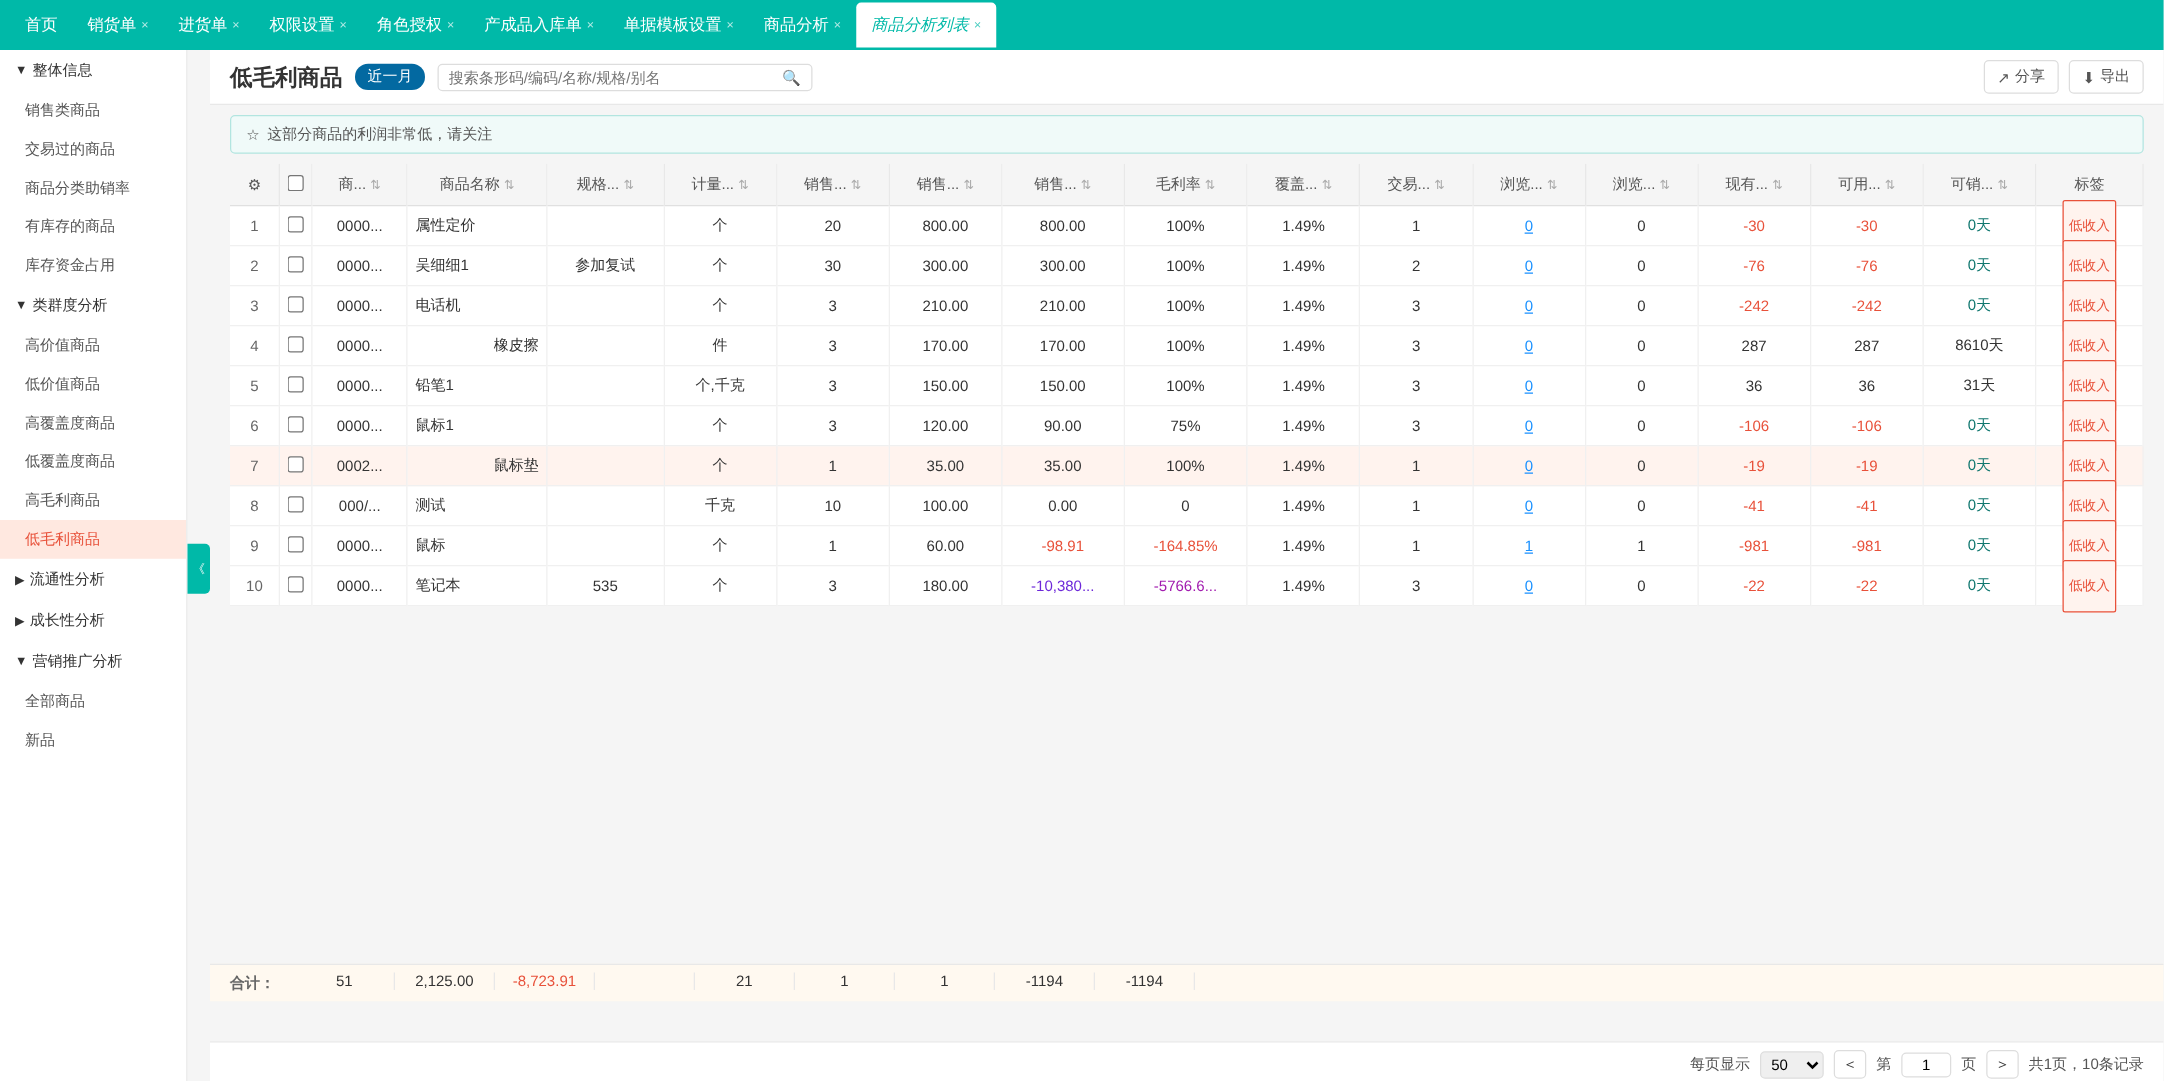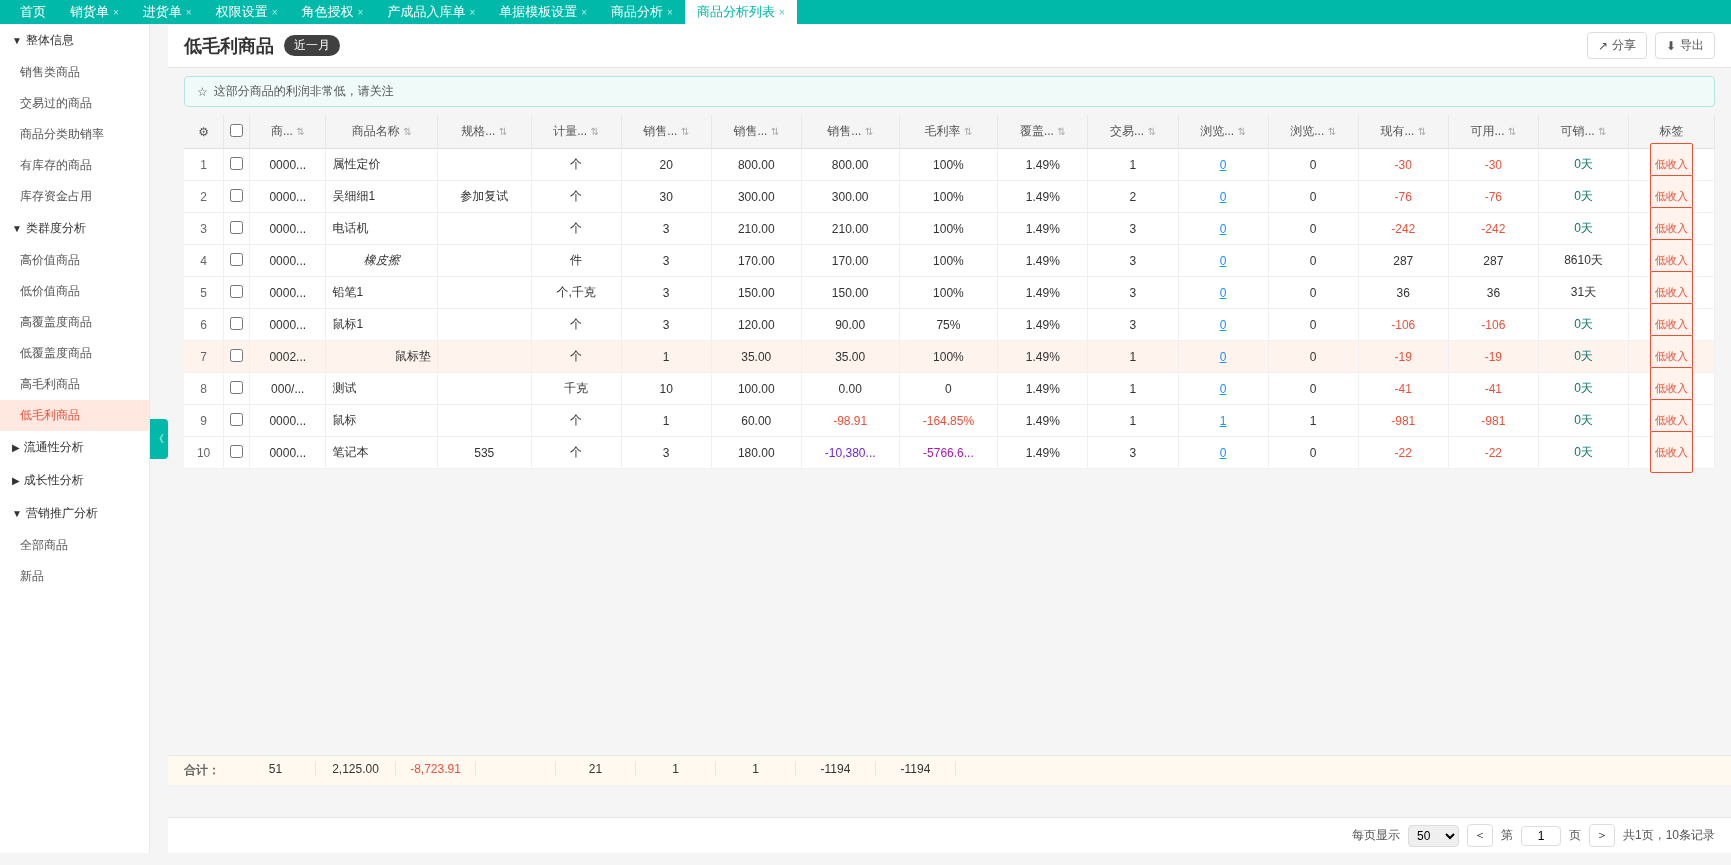--- a/index.html
+++ b/index.html
@@ -3,34 +3,34 @@
   <meta charset="utf-8">
   <style>
     * { box-sizing: border-box; margin: 0; padding: 0; }
     body { font-family: 'Microsoft YaHei', Arial, sans-serif; font-size: 12px; background: #f5f5f5; color: #333; }
 
     
     .top-nav {
       background: #00b9a8;
       display: flex;
       align-items: center;
-      height: 24px;
+      height: 40px;
       padding: 0 8px;
       color: #fff;
     }
     .nav-item {
       padding: 0 12px;
       height: 36px;
       display: flex;
       align-items: center;
       cursor: pointer;
       white-space: nowrap;
       font-size: 13px;
     }
-    .nav-item.active { background: #fff; color: #00b9a8; border-radius: 4px 4px 0 0; }
+    .nav-item.active { background: #fff; color: #00b9a8; border-radius: 4px 4px 0 0; font-style: italic; }
     .nav-item .close-x { margin-left: 4px; font-size: 10px; opacity: 0.7; }
 
     
     .main-layout {
       display: flex;
       height: calc(100vh - 36px);
     }
 
     
     .sidebar {
@@ -73,21 +73,21 @@
       align-items: center;
       border-bottom: 1px solid #e8e8e8;
       gap: 10px;
     }
     .page-title {
       font-size: 18px;
       font-weight: bold;
       color: #333;
     }
     .tag-btn {
-      background: #404040;
+      background: #0369a1;
       color: #fff;
       border: none;
       border-radius: 12px;
       padding: 2px 10px;
       font-size: 12px;
       cursor: pointer;
     }
     .search-box {
       display: flex;
       align-items: center;
@@ -347,20 +347,24 @@
     <div class="sidebar-item">新品</div>
   </div>
 
   <button class="collapse-btn">《</button>
 
   <div class="content-area">
 
     <div class="content-header">
       <span class="page-title">低毛利商品</span>
       <button class="tag-btn">近一月</button>
+      <div class="search-box">
+        <input type="text" placeholder="搜索条形码/编码/名称/规格/别名" style="">
+        <span class="search-icon-btn">🔍</span>
+      </div>
       <div class="header-actions">
         <button class="action-btn">
           <span>↗</span>
           <span>分享</span>
         </button>
         <button class="action-btn">
           <span>⬇</span>
           <span>导出</span>
         </button>
       </div>
@@ -453,21 +457,21 @@
       <td>0</td>
       <td style="color:#e8513a;">-242</td>
       <td style="color:#e8513a;">-242</td>
       <td class="red-text">0天</td>
       <td class="tag-cell"><span>低收入</span></td>
     </tr>
             <tr>
       <td class="row-num">4</td>
       <td class="checkbox-cell"><input type="checkbox" style=""></td>
       <td>0000...</td>
-      <td style="text-align:center;font-style:italic;">橡皮擦</td>
+      <td style="text-align:right;">橡皮擦</td>
       <td></td>
       <td>件</td>
       <td>3</td>
       <td>170.00</td>
       <td style="color:#333;">170.00</td>
       <td style="color:#333;">100%</td>
       <td>1.49%</td>
       <td>3</td>
       <td class="link-text">0</td>
       <td>0</td>

